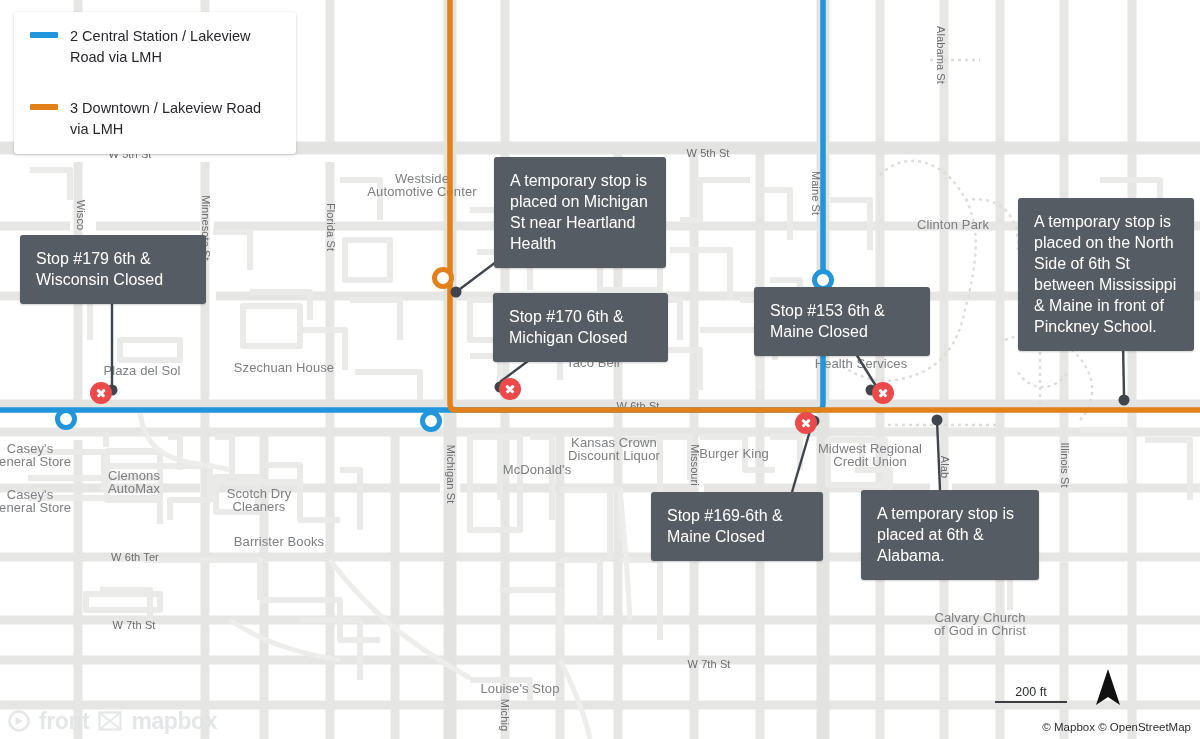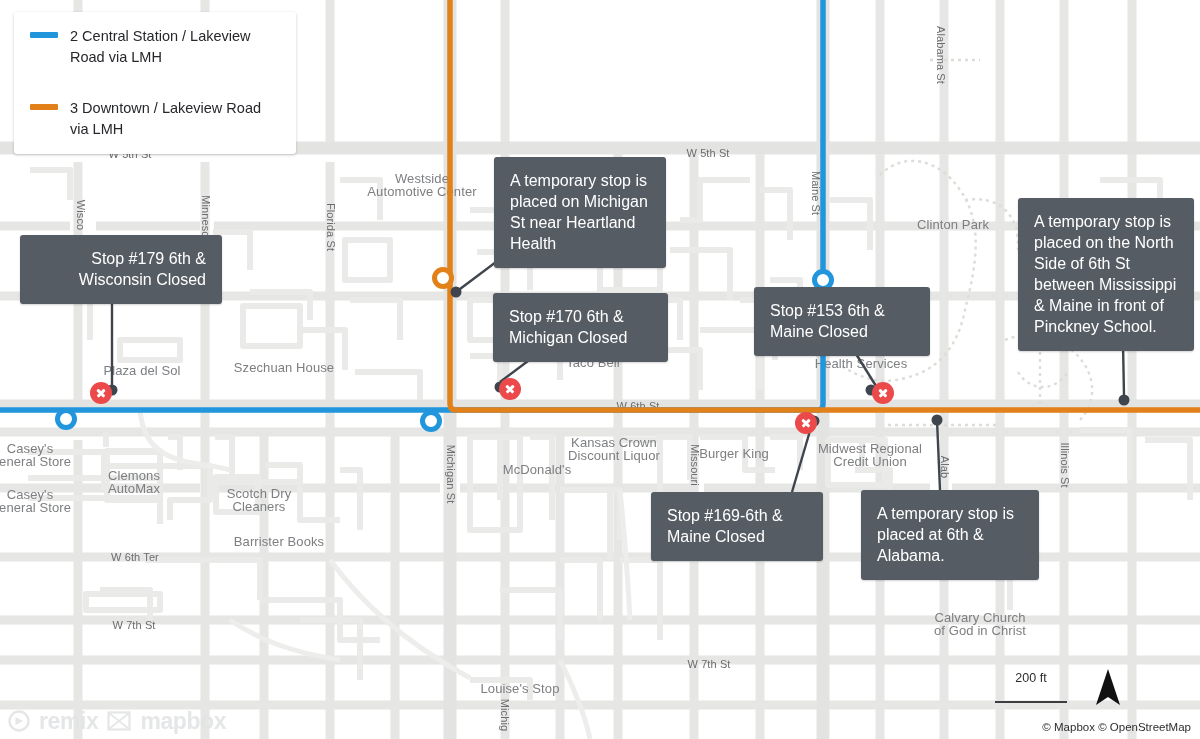--- a/index.html
+++ b/index.html
@@ -142,21 +142,21 @@
   #scale-bar {
     position: absolute;
     right: 133px;
     bottom: 36px;
     width: 72px;
     text-align: center;
   }
   #scale-bar .scale-text {
     font-size: 12.5px;
     color: #2b2d30;
-    margin-bottom: 16px;
+    margin-bottom: 2px;
   }
   #scale-bar .scale-line {
     height: 2px;
     background: #3b3d40;
     width: 72px;
   }
   #north-arrow {
     position: absolute;
     right: 78px;
     bottom: 32px;
@@ -410,21 +410,21 @@
   <div class="marker-dot" style="left:871px; top:390px;"></div>
   <div class="marker-x" style="left:883px; top:393px;"></div>
 
   <div class="marker-dot" style="left:1124px; top:400px;"></div>
 
   <div class="marker-dot" style="left:814px; top:421px;"></div>
   <div class="marker-x" style="left:806px; top:423px;"></div>
 
   <div class="marker-dot" style="left:937px; top:420px;"></div>
 
-  <div class="callout" style="left:20px;  top:235px; width:202px;text-align:right;">Stop #179 6th &amp; Wisconsin Closed</div>
+  <div class="callout" style="left:20px;  top:235px; width:186px;">Stop #179 6th &amp; Wisconsin Closed</div>
 
   <div class="callout" style="left:494px; top:157px; width:172px;">A temporary stop is placed on Michigan St near Heartland Health</div>
 
   <div class="callout" style="left:493px; top:293px; width:175px;">Stop #170 6th &amp; Michigan Closed</div>
 
   <div class="callout" style="left:754px; top:287px; width:176px;">Stop #153 6th &amp; Maine Closed</div>
 
   <div class="callout" style="left:1018px; top:198px; width:176px;">A temporary stop is placed on the North Side of 6th St between Mississippi &amp; Maine in front of Pinckney School.</div>
 
   <div class="callout" style="left:651px; top:492px; width:172px;">Stop #169-6th &amp; Maine Closed</div>
@@ -451,21 +451,21 @@
     <path d="M14,2 L26,38 L14,30 L2,38 Z" fill="#111111"></path>
   </svg>
 
   <div id="attribution">© Mapbox © OpenStreetMap</div>
 
   <div id="brand-logos">
     <svg width="22" height="22" viewBox="0 0 22 22">
       <circle cx="11" cy="11" r="9.5" fill="none" stroke="#e2e4e5" stroke-width="2.4"></circle>
       <path d="M7.5,7 L15,11 L7.5,15 Z" fill="#e2e4e5"></path>
     </svg>
-    <span class="brand-word">remix</span>
+    <span class="brand-word">front</span>
     <svg width="24" height="24" viewBox="0 0 24 24">
       <rect x="1.5" y="3.5" width="21" height="17" fill="none" stroke="#e2e4e5" stroke-width="2.2"></rect>
       <path d="M2.5,4.5 L21.5,19.5 M21.5,4.5 L2.5,19.5" stroke="#e2e4e5" stroke-width="1.6" fill="none"></path>
     </svg>
     <span class="brand-word">mapbox</span>
   </div>
 
 </div>
 
 </body></html>

